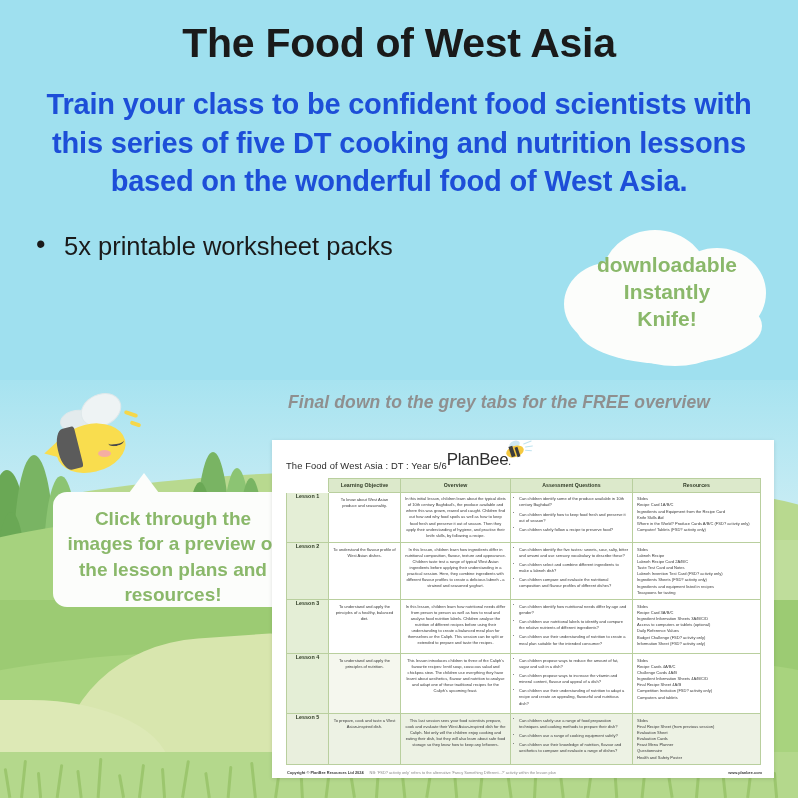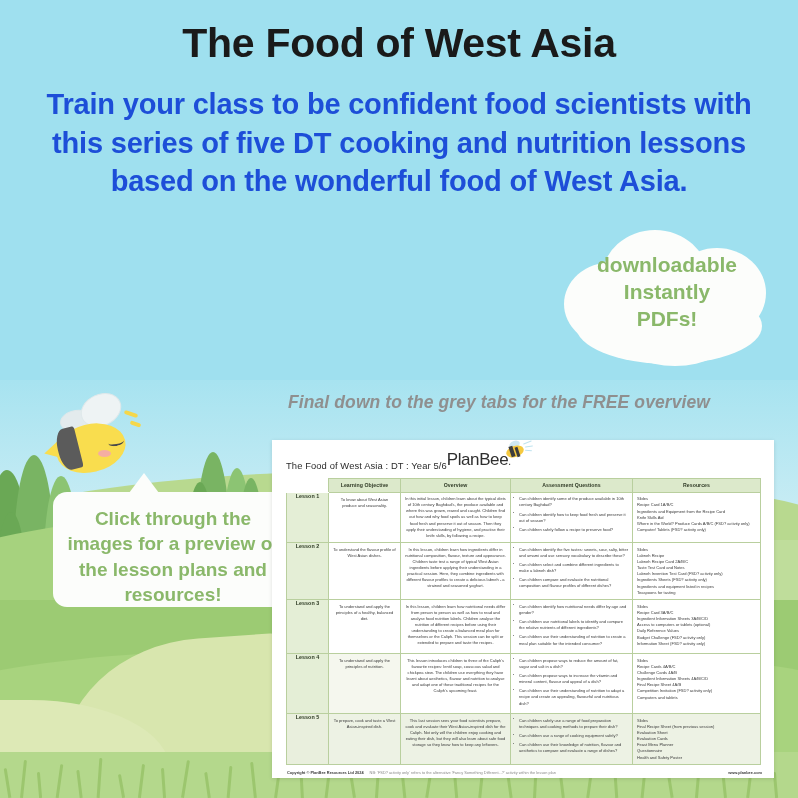--- a/index.html
+++ b/index.html
@@ -334,32 +334,33 @@
     <div class="blade" style="left:696px; height:24px; transform:rotate(5deg);"></div>
     <div class="blade" style="left:722px; height:38px; transform:rotate(-6deg);"></div>
     <div class="blade" style="left:748px; height:30px; transform:rotate(7deg);"></div>
     <div class="blade" style="left:774px; height:26px; transform:rotate(-5deg);"></div>
   </div>
 
   <div class="title">The Food of West Asia</div>
   <div class="subtitle">Train your class to be confident food scientists with this series of five DT cooking and nutrition lessons based on the wonderful food of West Asia.</div>
 
   <ul class="bullets">
+    <li>5x printable worksheet packs</li>
   </ul>
 
   <div class="cloud">
     <div class="puff p1"></div>
     <div class="puff p2"></div>
     <div class="puff p3"></div>
     <div class="puff p4"></div>
     <div class="puff p5"></div>
     <div class="cloud-text">
       <div>downloadable</div>
       <div>Instantly</div>
-      <div>PDFs!</div>
+      <div>Knife!</div>
     </div>
   </div>
 
   <div class="bee">
     <div class="wing wing2"></div>
     <div class="wing wing1"></div>
     <div class="bee-tail"></div>
     <div class="bee-body"></div>
     <div class="bee-stripe"></div>
     <div class="bee-eye"></div>

